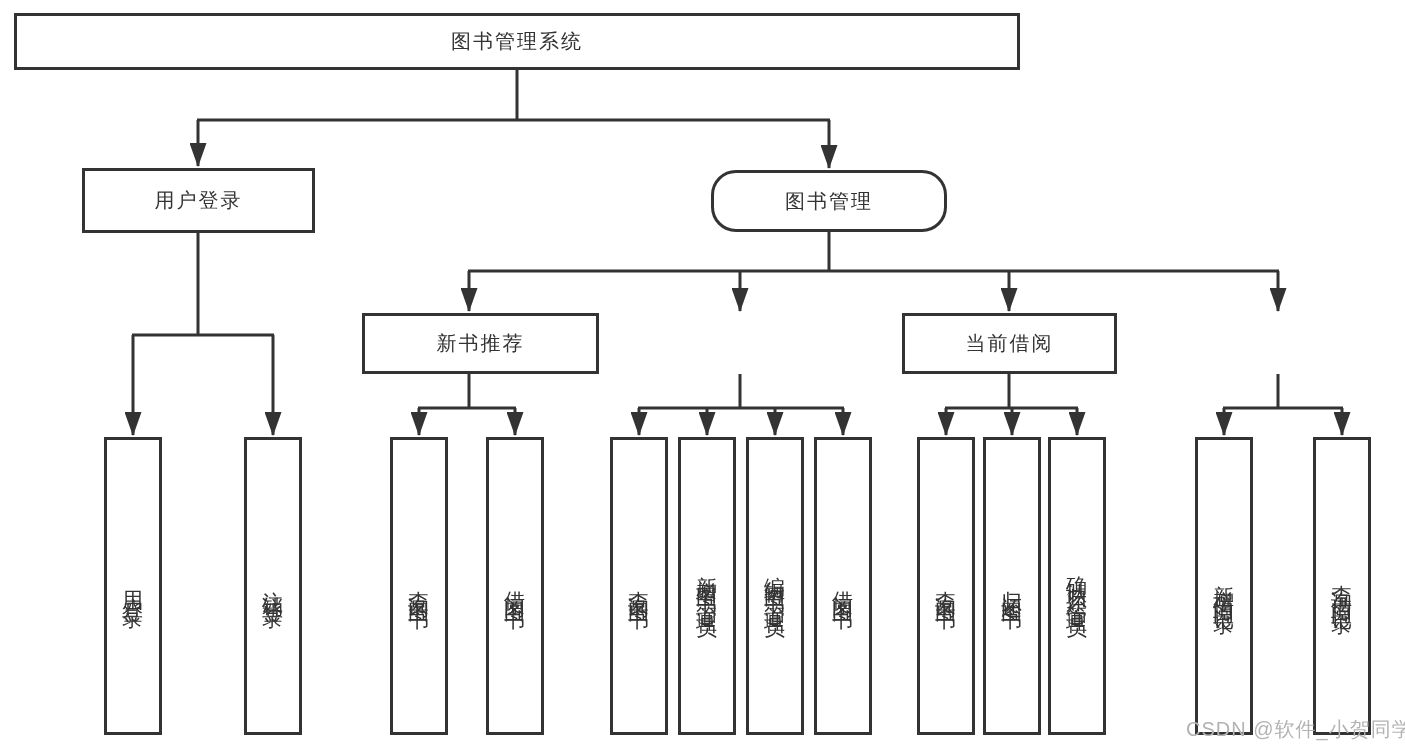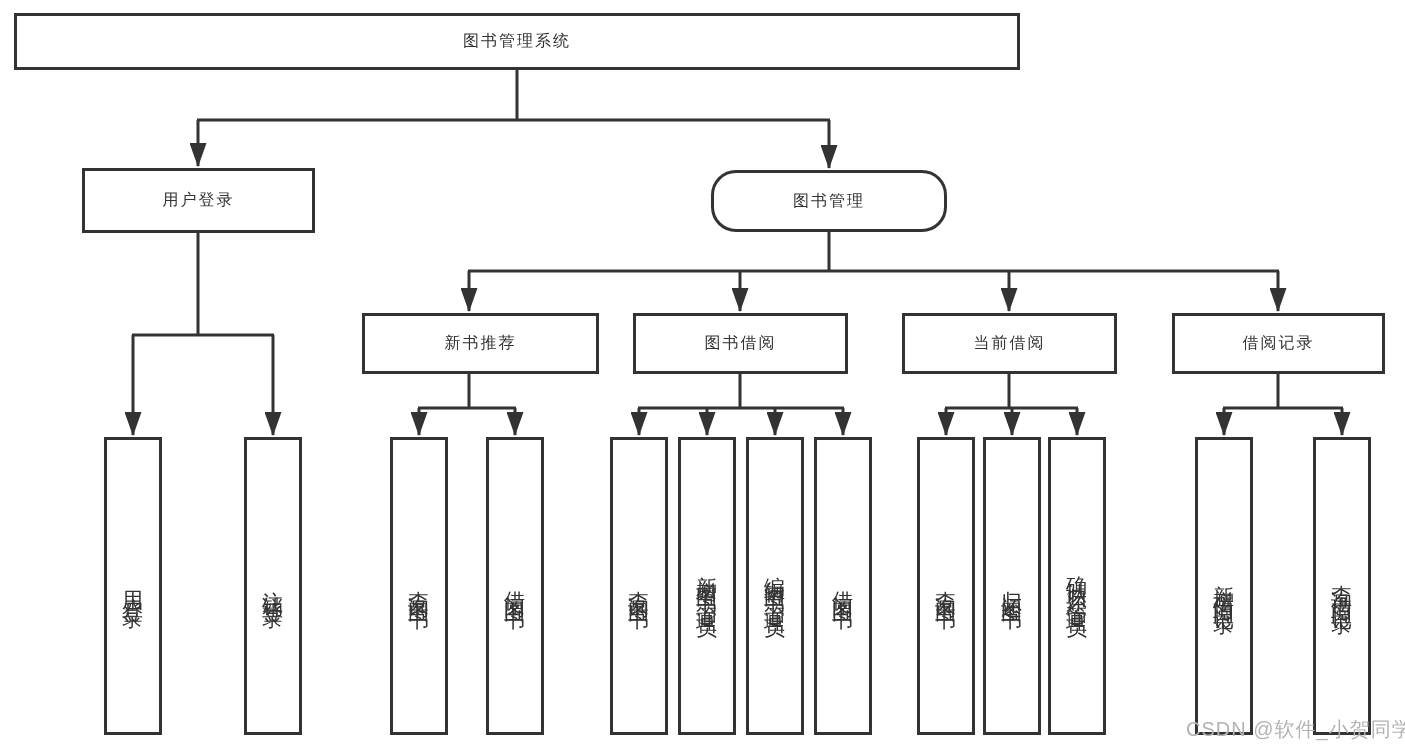--- a/index.html
+++ b/index.html
@@ -28,21 +28,21 @@
     box-sizing: border-box;
     border: 3px solid #333333;
     background: #ffffff;
     color: #333333;
     display: flex;
     align-items: center;
     justify-content: center;
     text-align: center;
   }
   .node.h {
-    font-size: 16px;
+    font-size: 20px;
     letter-spacing: 2px;
   }
   .node.root {
     left: 14px; top: 13px;
     width: 1006px; height: 57px;
   }
   .node.leaf {
     top: 437px;
     width: 58px;
     height: 298px;
@@ -110,23 +110,21 @@
       <line x1="1342" y1="408" x2="1342" y2="435" marker-end="url(#arrow)"></line>
     </g>
   </svg>
 
   <div class="node h root">图书管理系统</div>
 
   <div class="node h" style="left:82px; top:168px; width:233px; height:65px;">用户登录</div>
   <div class="node h" style="left:711px; top:170px; width:236px; height:62px;border-radius:25px;">图书管理</div>
 
   <div class="node h" style="left:362px; top:313px; width:237px; height:61px;">新书推荐</div>
-  <div class="node h" style="left:633px; top:313px; width:215px; height:61px;">图书借阅</div>
   <div class="node h" style="left:902px; top:313px; width:215px; height:61px;">当前借阅</div>
-  <div class="node h" style="left:1172px; top:313px; width:213px; height:61px;">借阅记录</div>
 
   <div class="node leaf" style="left:104px;">用户登录</div>
   <div class="node leaf" style="left:244px;">注销登录</div>
 
   <div class="node leaf" style="left:390px;">查询图书</div>
   <div class="node leaf" style="left:486px;">借阅图书</div>
 
   <div class="node leaf" style="left:610px;">查询图书</div>
   <div class="node leaf" style="left:678px;">新增图书（管理员）</div>
   <div class="node leaf" style="left:746px;">编辑图书（管理员）</div>

